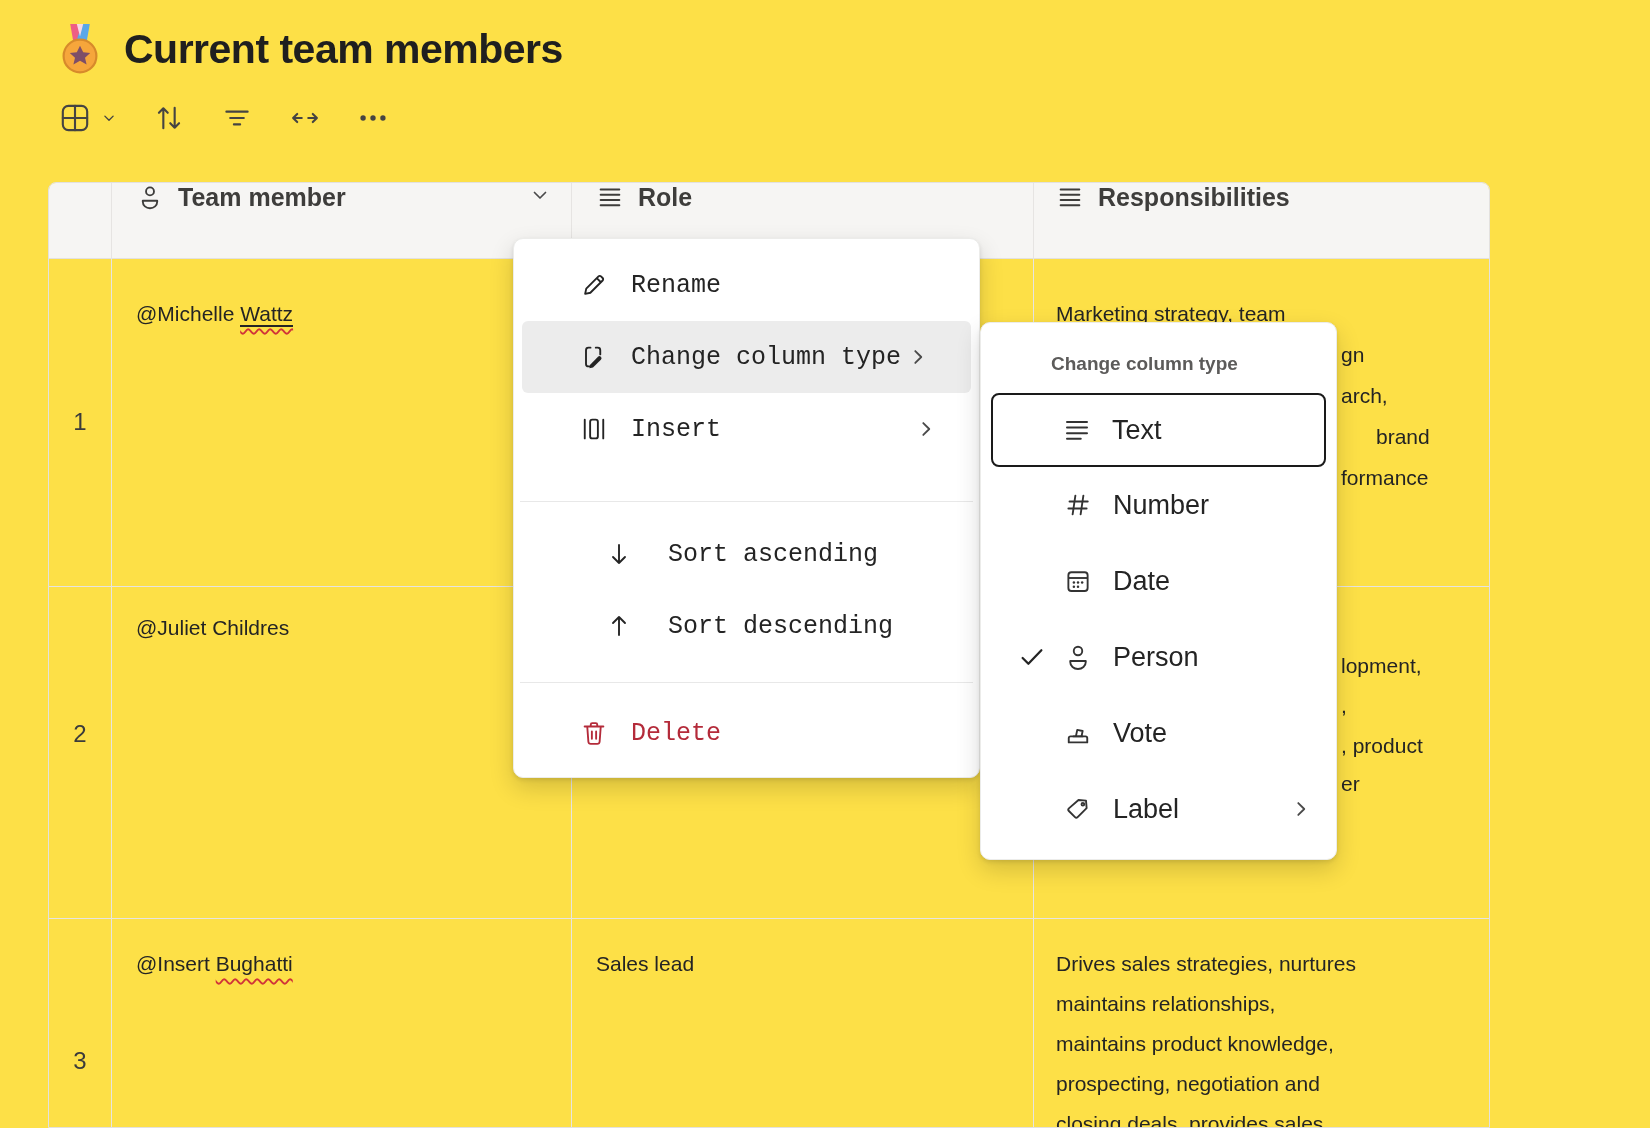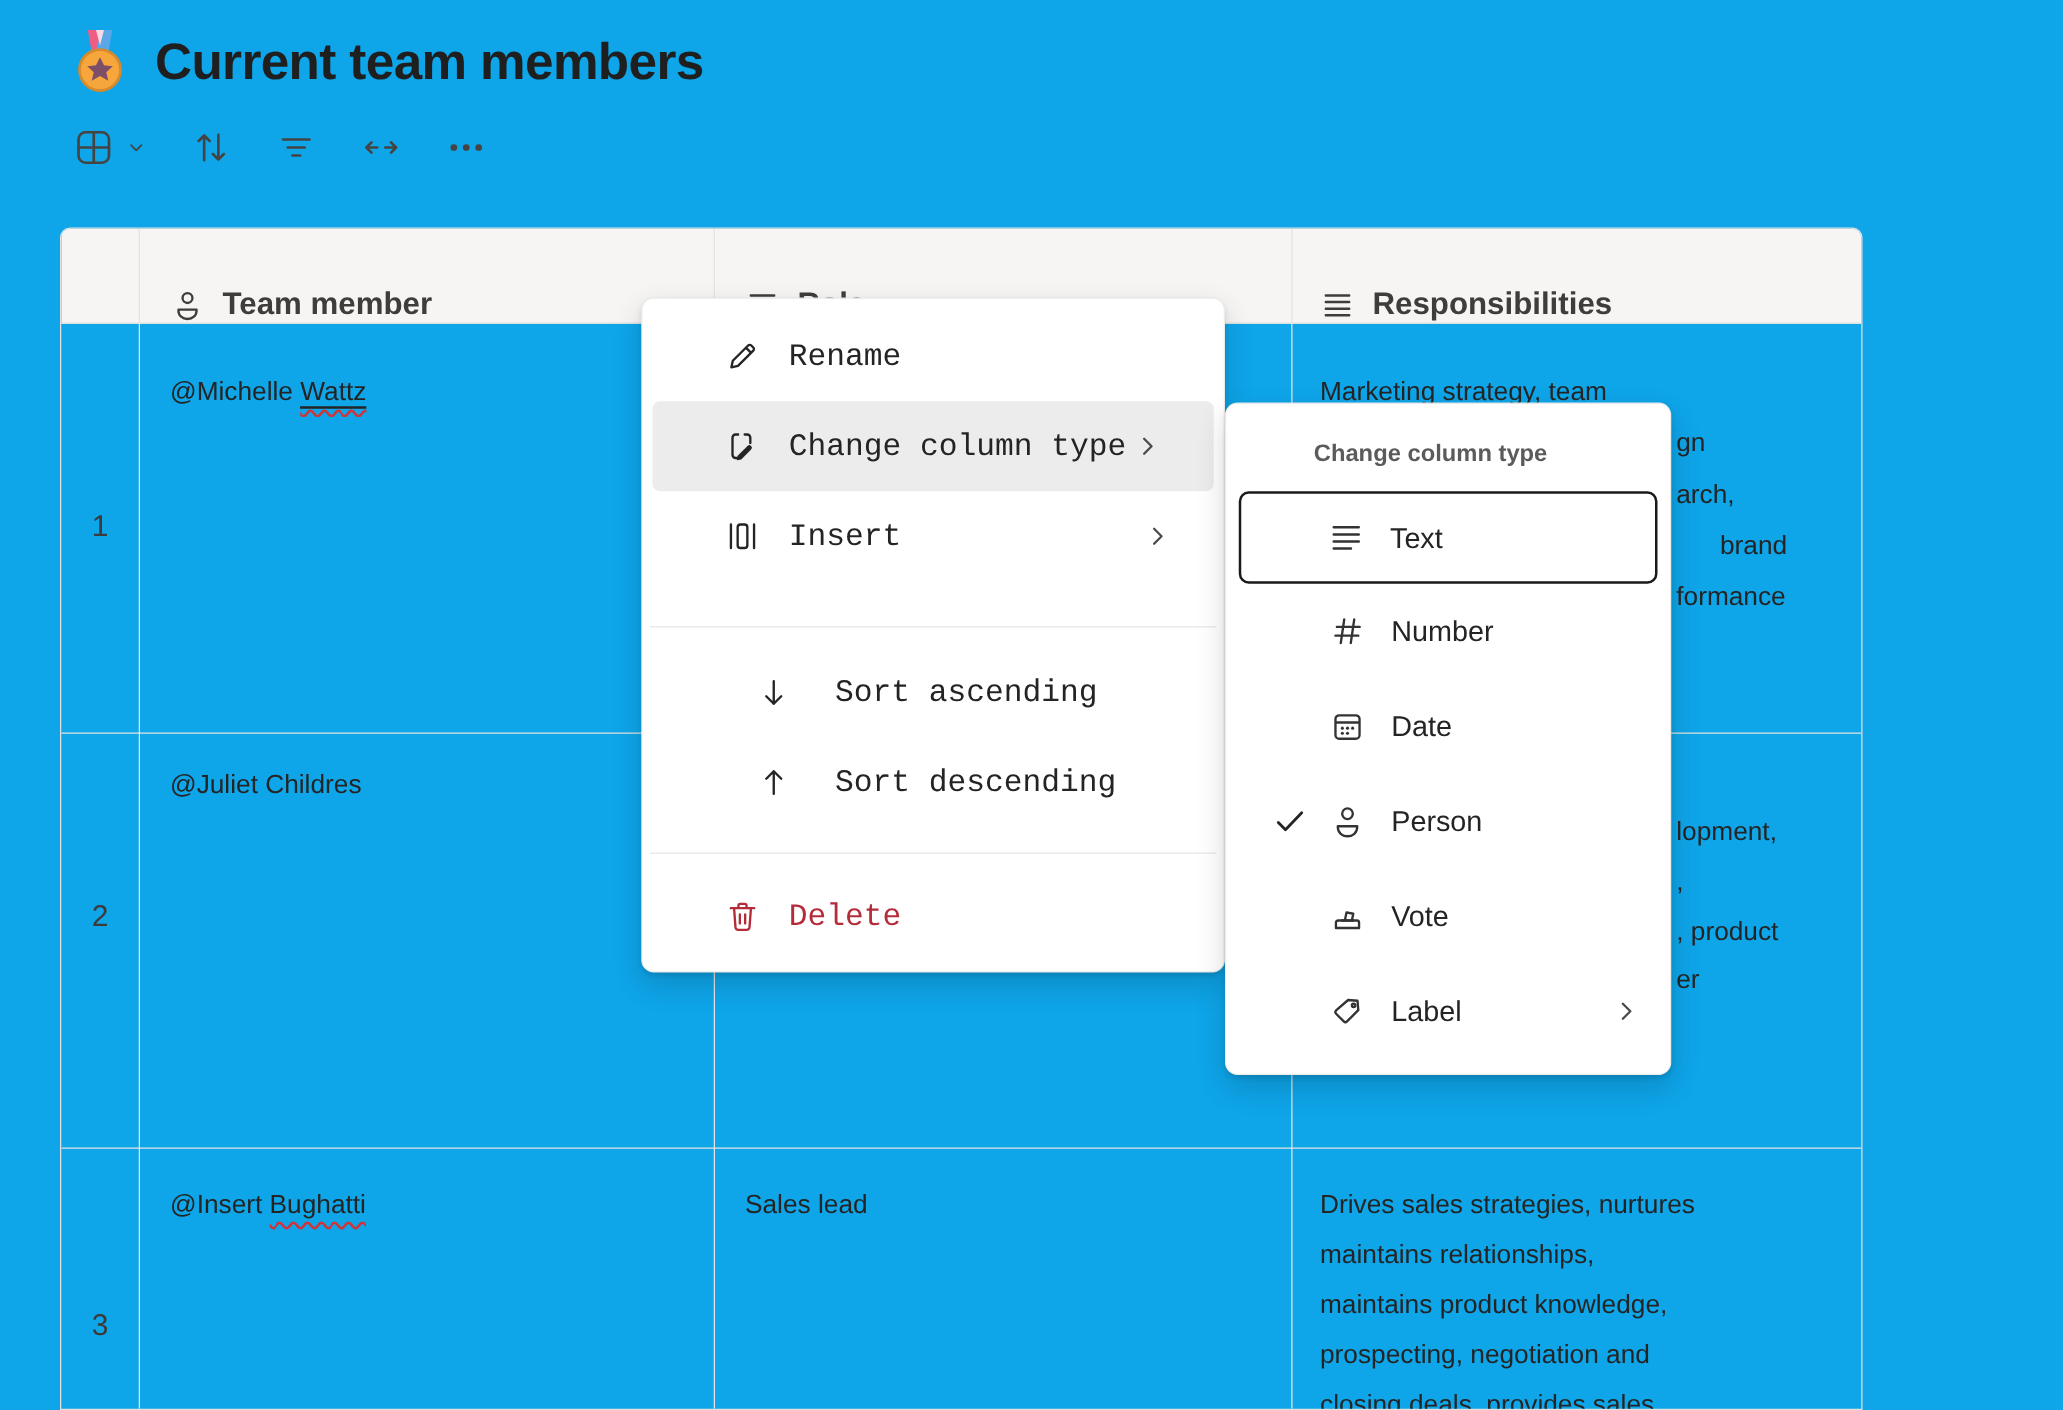--- a/index.html
+++ b/index.html
@@ -1,53 +1,53 @@
 <!DOCTYPE html>
 <html><head>
 <meta charset="utf-8">
 <style>
   html,body{margin:0;padding:0;background:#fff;}
-  .canvas{position:relative;width:1650px;height:1128px;background:#0ea5e9;overflow:hidden;
+  .canvas{position:relative;width:1650px;height:1128px;background:#fde047;overflow:hidden;
           font-family:"Liberation Sans","DejaVu Sans",sans-serif;color:#242424;}
   
   .title-row{position:absolute;left:56px;top:22px;display:flex;align-items:center;gap:20px;}
   .page-title{font-size:41px;font-weight:bold;color:#1f1f1f;letter-spacing:-.5px;margin:0;}
   
   .toolbar{position:absolute;left:58px;top:96px;display:flex;align-items:center;gap:34px;height:44px;}
   .tbtn{display:flex;align-items:center;gap:8px;color:#454442;cursor:pointer;}
   .icon{display:inline-block;}
   .icon svg{display:block;}
   
   .table{position:absolute;left:48px;top:182px;width:1442px;height:946px;
          border:1px solid #e3e1df;border-radius:8px 8px 0 0;box-sizing:border-box;overflow:hidden;z-index:1;}
   .thead{position:absolute;left:0;top:0;width:100%;height:75px;background:#f6f5f3;border-bottom:1px solid #e3e1df;}
   .vline{position:absolute;top:0;bottom:0;width:1px;background:#e6e4e2;}
   .hline{position:absolute;left:0;right:0;height:1px;background:#e6e4e2;}
-  .hcell{position:absolute;top:0;height:75px;display:flex;align-items:flex-end;gap:14px;
+  .hcell{position:absolute;top:0;height:75px;display:flex;align-items:flex-start;gap:14px;
          font-size:25px;font-weight:bold;color:#3e3d3b;cursor:pointer;}
   .cellline{position:absolute;font-size:21px;line-height:40px;white-space:nowrap;}
   .rownum{position:absolute;width:40px;text-align:center;font-size:24px;color:#3b3b3b;line-height:40px;cursor:pointer;}
   .flag{text-decoration:underline wavy #d13438;text-decoration-thickness:2px;text-underline-offset:7px;}
   .uline{border-bottom:2px solid #242424;}
   
   .menu{position:absolute;background:#fff;border:1px solid #ececea;border-radius:10px;
         box-shadow:0 2px 4px rgba(0,0,0,.10),0 10px 24px rgba(0,0,0,.16);box-sizing:border-box;}
   .context-menu{left:513px;top:238px;width:467px;padding:10px 0 8px 0;z-index:5;}
   .cm-item{display:flex;align-items:center;height:72px;padding:0 18px 0 65px;font-size:25px;cursor:pointer;font-family:Liberation Mono, monospace;}
   .cm-item .icon{width:30px;height:30px;margin-right:22px;flex:none;}
   .cm-item.hl{background:#ececec;border-radius:6px;margin:0 8px;padding-left:57px;}
   .cm-item.indent{padding-left:90px;}
   .cm-item.indent .icon{margin-right:34px;}
   .cm-item .chev{margin-left:auto;width:26px;height:26px;color:#4a4a4a;}
   .cm-sep{height:1px;background:#e8e8e8;margin:0 6px;}
   .danger{color:#b42b3a;}
   
   .submenu{left:980px;top:322px;width:357px;padding:26px 0 12px 0;z-index:6;}
   .sm-header{padding:0 0 0 70px;font-size:19px;font-weight:bold;color:#5c5b5a;line-height:30px;margin-bottom:14px;}
-  .sm-item{position:relative;display:flex;align-items:center;height:76px;padding:0 2px 0 82px;font-size:23px;cursor:pointer;box-sizing:border-box;}
+  .sm-item{position:relative;display:flex;align-items:center;height:76px;padding:0 2px 0 82px;font-size:27px;cursor:pointer;box-sizing:border-box;}
   .sm-item .check{position:absolute;left:36px;width:30px;height:30px;color:#242424;}
   .sm-item .icon{width:30px;height:30px;margin-right:20px;flex:none;color:#333;}
   .sm-item.focused{border:2.5px solid #1a1a1a;border-radius:8px;margin:0 10px;padding-left:69px;height:74px;}
   .sm-item .chev{margin-left:auto;width:26px;height:26px;color:#4a4a4a;}
 </style>
 </head>
 <body>
 
 <div class="canvas">
 

